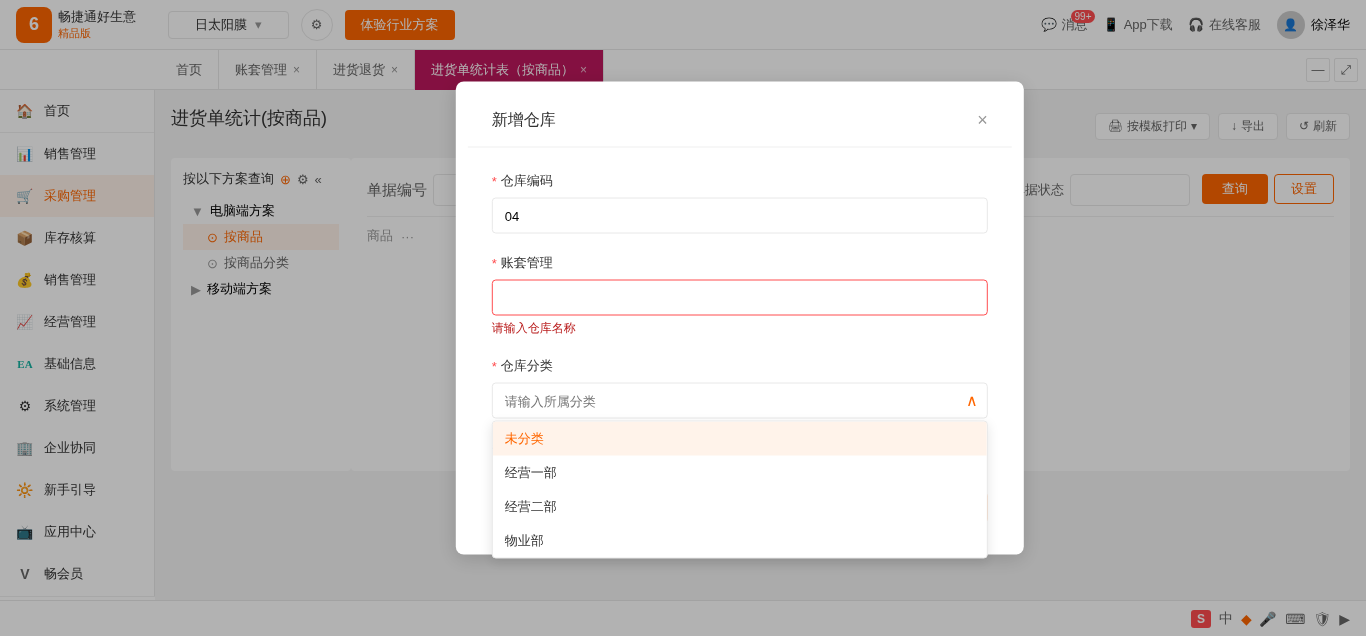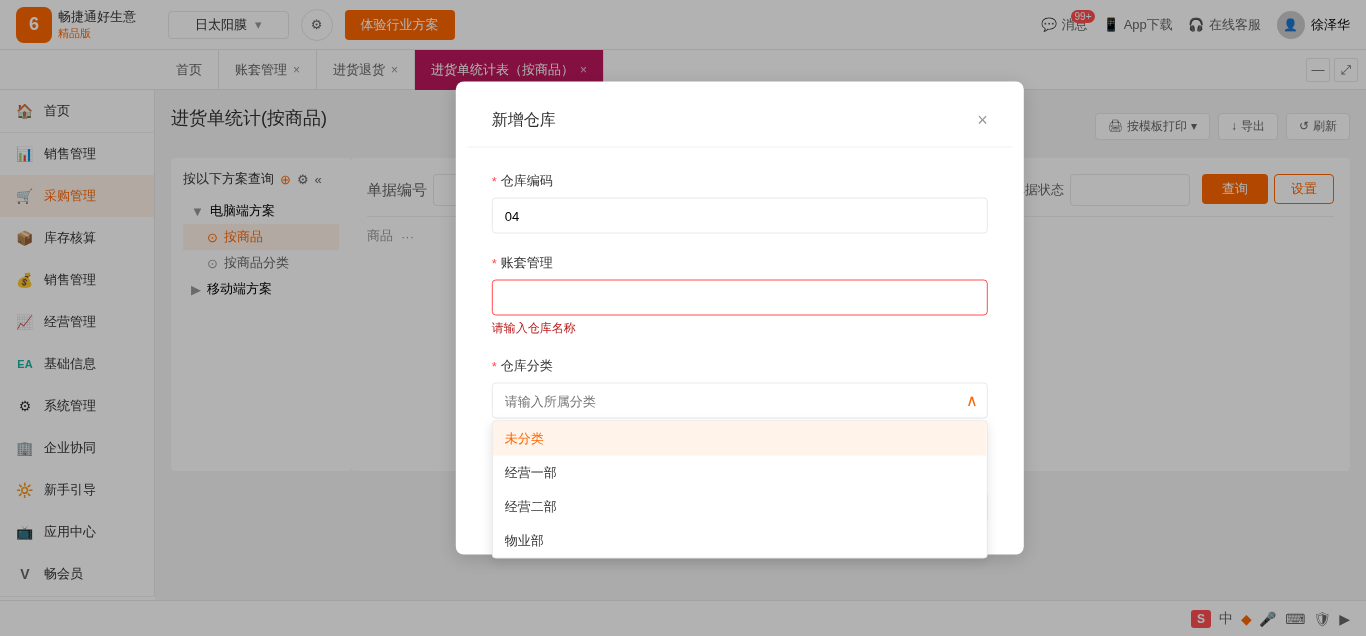--- a/index.html
+++ b/index.html
@@ -260,21 +260,21 @@
     </div>
     <div class="sidebar-item">
       <span class="sidebar-icon">💰</span>
       <span>销售管理</span>
     </div>
     <div class="sidebar-item">
       <span class="sidebar-icon">📈</span>
       <span>经营管理</span>
     </div>
     <div class="sidebar-item">
-      <span class="sidebar-icon" style="font-size:11px;font-weight:bold;color:#17b3a3;">EA</span>
+      <span class="sidebar-icon" style="font-size:11px;font-weight:bold;color:#17b3a3;font-family:Liberation Serif, serif;">EA</span>
       <span>基础信息</span>
     </div>
     <div class="sidebar-item">
       <span class="sidebar-icon">⚙</span>
       <span>系统管理</span>
     </div>
     <div class="sidebar-item">
       <span class="sidebar-icon">🏢</span>
       <span>企业协同</span>
     </div>

